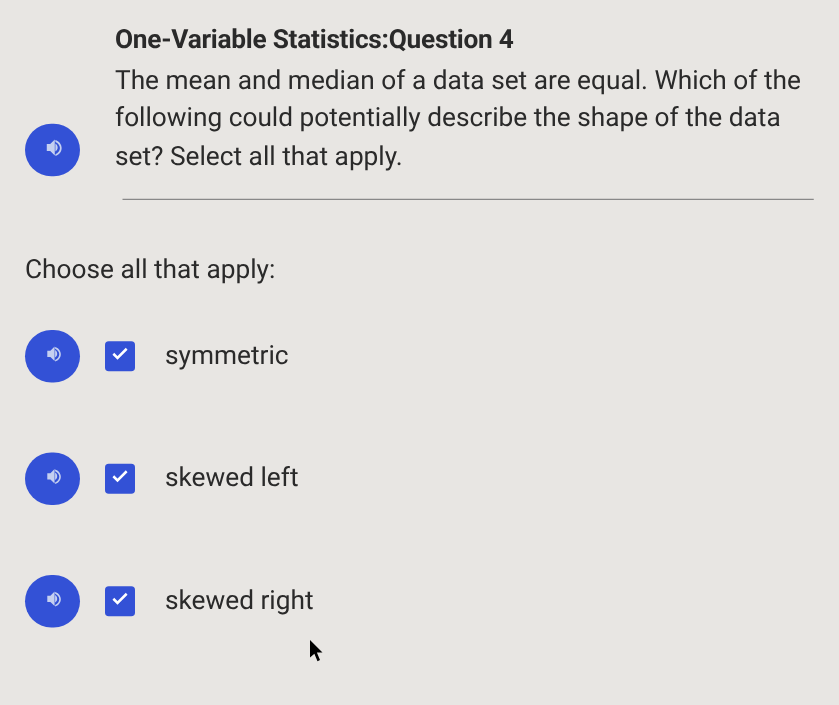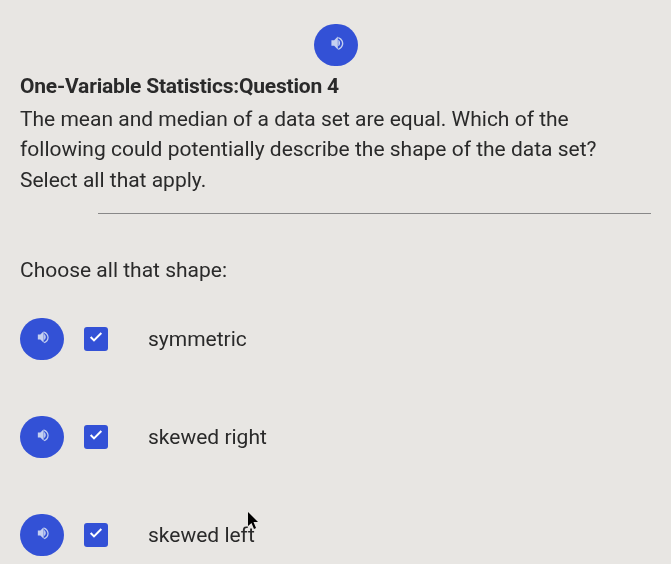--- a/index.html
+++ b/index.html
@@ -11,24 +11,23 @@
       width: 671px;
       height: 564px;
       background: #e8e6e3;
       font-family: -apple-system, BlinkMacSystemFont, "Segoe UI", Roboto, Arial, sans-serif;
       padding: 20px 20px 20px 20px;
       overflow: hidden;
       position: relative;
     }
     .question-header {
       display: flex;
-      align-items: center;
-      gap: 8px;
+      align-items: flex-end;
+      gap: 28px;
       margin-bottom: 12px;
-      flex-direction: column;
     }
     .audio-btn {
       flex-shrink: 0;
       width: 44px;
       height: 42px;
       background: #3351d6;
       border-radius: 22px;
       display: flex;
       align-items: center;
       justify-content: center;
@@ -110,21 +109,21 @@
     .checkbox svg {
       width: 16px;
       height: 16px;
       stroke: #fff;
       stroke-width: 3;
       fill: none;
     }
     .option-label {
       font-size: 21px;
       color: #2a2a2a;
-      margin-left: 20px;
+      margin-left: 4px;
     }
     .cursor {
       position: absolute;
       left: 247px;
       top: 512px;
       pointer-events: none;
     }
     .cursor svg {
       width: 14px;
       height: 18px;
@@ -143,21 +142,21 @@
     </span>
   </div>
   <div class="question-content">
     <div class="question-title">One-Variable Statistics:Question 4</div>
     <div class="question-body">The mean and median of a data set are equal. Which of the following could potentially describe the shape of the data set? Select all that apply.</div>
   </div>
 </div>
 
 <hr class="divider">
 
-<div class="instruction">Choose all that shape:</div>
+<div class="instruction">Choose all that apply:</div>
 
 <div class="options">
 
   <div class="option-row">
     <div class="option-audio">
       <span>
         <svg viewBox="0 0 24 24">
             <path d="M7 9v6h3l4 4V5l-4 4H7z M16.5 12c0-1.5-.8-2.8-2-3.5v7c1.2-.7 2-2 2-3.5z M14.5 5.5v1.6c2.3.8 4 3 4 5.4s-1.7 4.6-4 5.4v1.6c3.2-.9 5.5-3.8 5.5-7s-2.3-6.1-5.5-7z"></path>
           </svg>
       </span>
@@ -180,39 +179,39 @@
           </svg>
       </span>
     </div>
     <div class="checkbox">
       <span>
         <svg viewBox="0 0 24 24">
             <polyline points="4,12 9,17 20,6"></polyline>
           </svg>
       </span>
     </div>
-    <div class="option-label">skewed right</div>
+    <div class="option-label">skewed left</div>
   </div>
 
   <div class="option-row">
     <div class="option-audio">
       <span>
         <svg viewBox="0 0 24 24">
             <path d="M7 9v6h3l4 4V5l-4 4H7z M16.5 12c0-1.5-.8-2.8-2-3.5v7c1.2-.7 2-2 2-3.5z M14.5 5.5v1.6c2.3.8 4 3 4 5.4s-1.7 4.6-4 5.4v1.6c3.2-.9 5.5-3.8 5.5-7s-2.3-6.1-5.5-7z"></path>
           </svg>
       </span>
     </div>
     <div class="checkbox">
       <span>
         <svg viewBox="0 0 24 24">
             <polyline points="4,12 9,17 20,6"></polyline>
           </svg>
       </span>
     </div>
-    <div class="option-label">skewed left</div>
+    <div class="option-label">skewed right</div>
   </div>
 
 </div>
 
 <div class="cursor">
   <svg viewBox="0 0 12 18">
       <path d="M0 0 L0 14 L3.5 11 L6 17 L8 16 L5.5 10 L10 10 Z"></path>
     </svg>
 </div>
 

